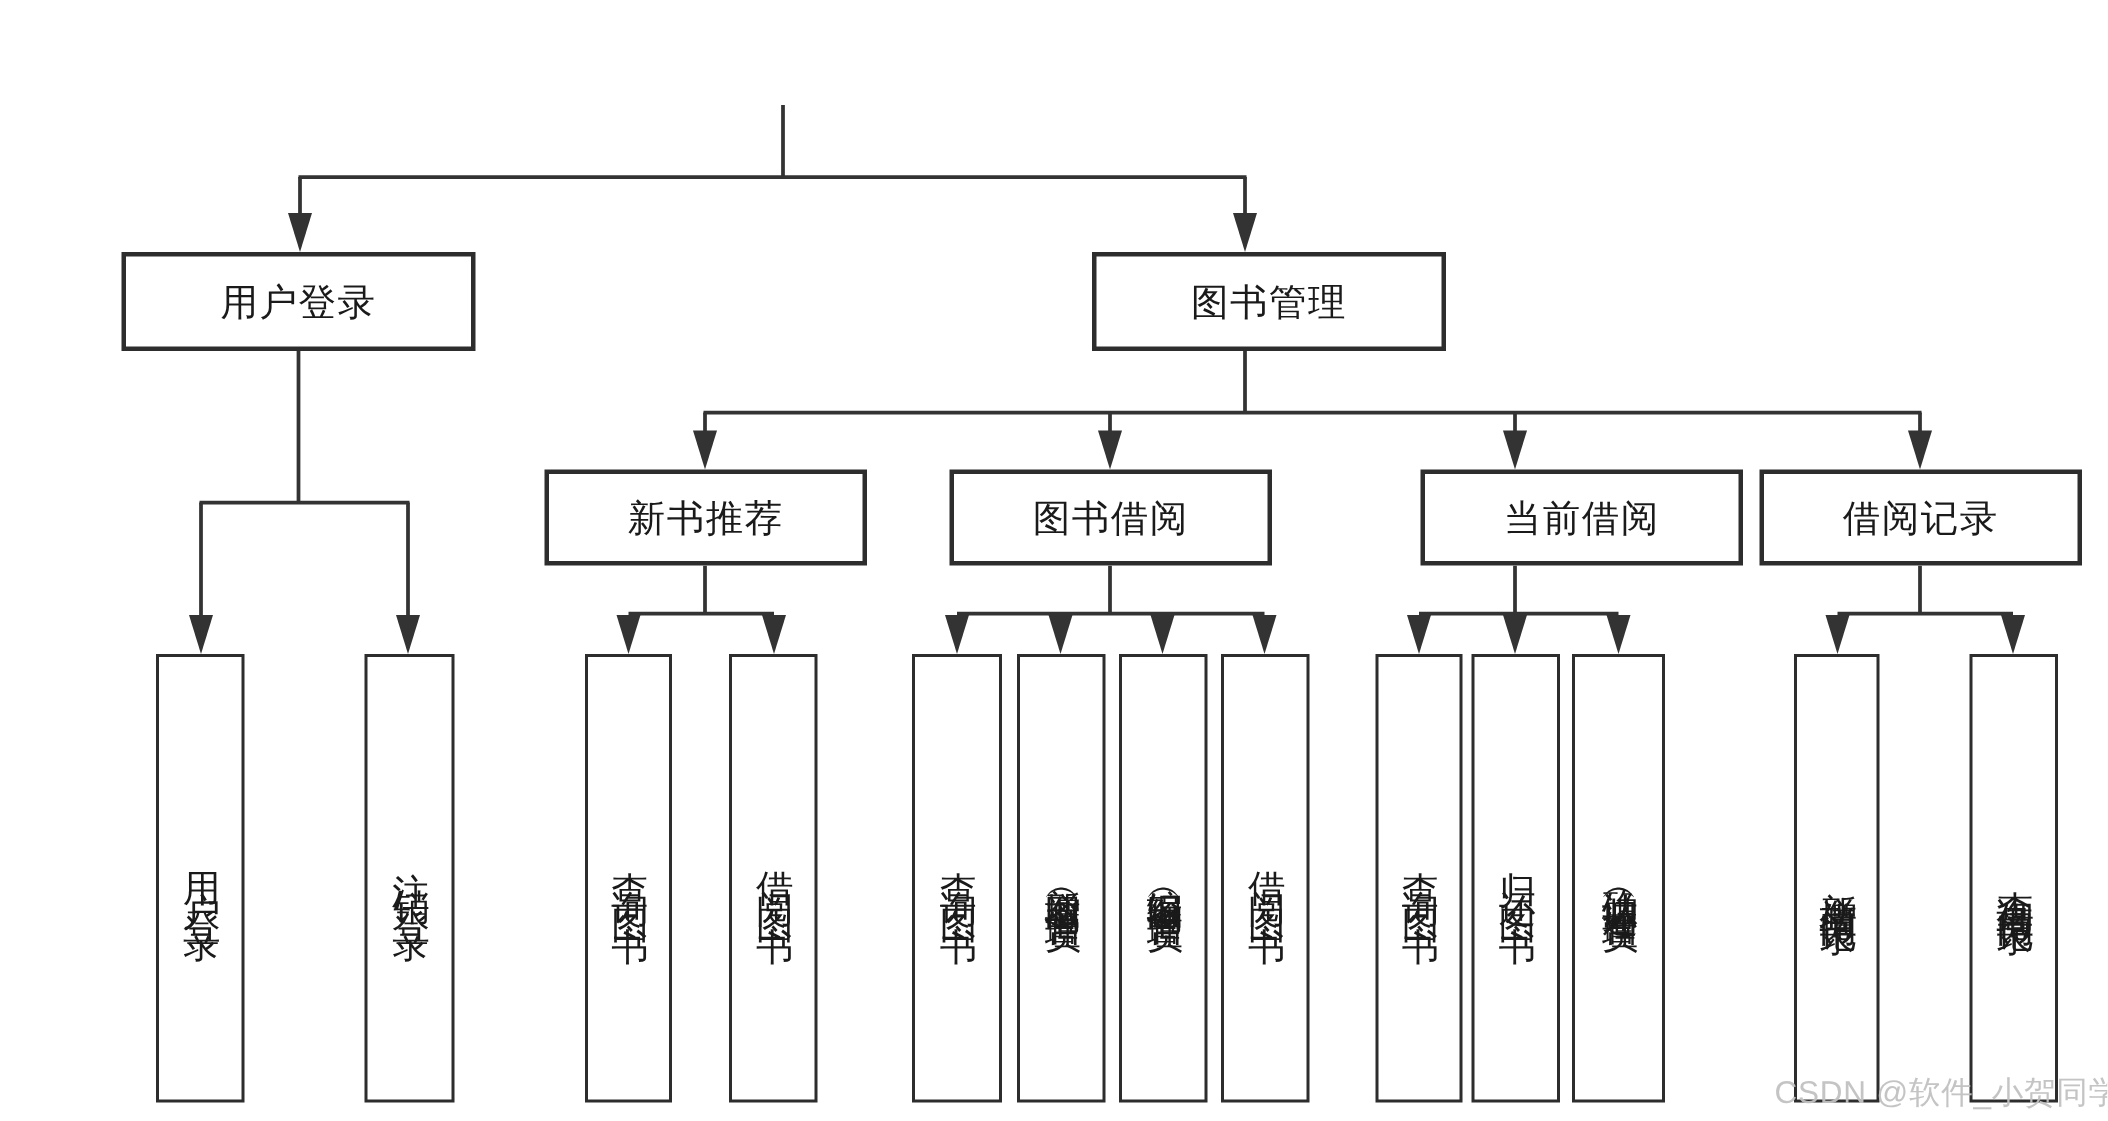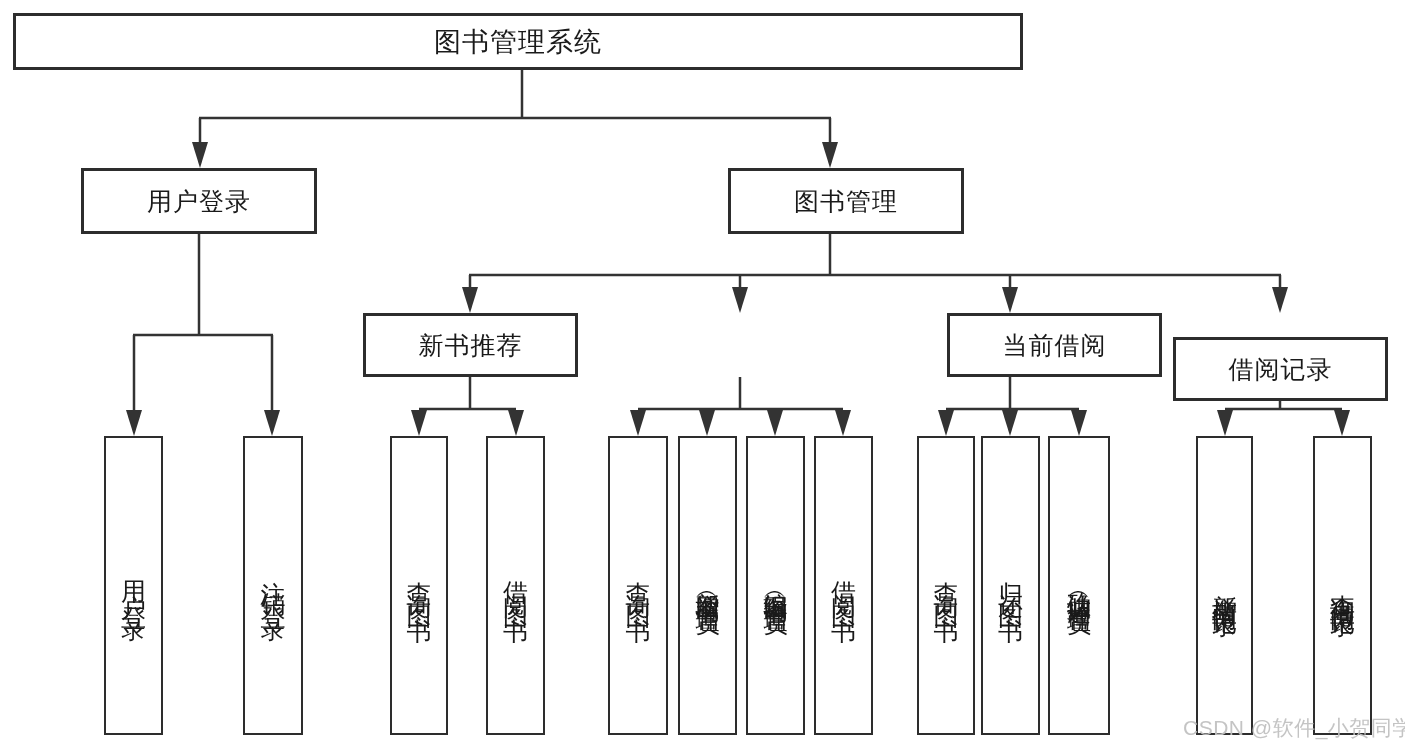--- a/index.html
+++ b/index.html
@@ -100,38 +100,38 @@
       <path d="M767 410 L783 410 L775 436 Z"></path>
       <path d="M835 410 L851 410 L843 436 Z"></path>
       <path d="M938 410 L954 410 L946 436 Z"></path>
       <path d="M1002 410 L1018 410 L1010 436 Z"></path>
       <path d="M1071 410 L1087 410 L1079 436 Z"></path>
       <path d="M1217 410 L1233 410 L1225 436 Z"></path>
       <path d="M1334 410 L1350 410 L1342 436 Z"></path>
     </g>
   </svg>
 
-  <div class="node h root" style="left:13px;top:13px;width:1010px;height:57px;">
-    <span>图书管理系统</span>
-  </div>
 
   <div class="node h" style="left:81px;top:168px;width:236px;height:66px;">
     <span>用户登录</span>
   </div>
   <div class="node h" style="left:712px;top:168px;width:236px;height:66px;margin-left:16px;">
     <span>图书管理</span>
   </div>
 
   <div class="node h" style="left:363px;top:313px;width:215px;height:64px;">
     <span>新书推荐</span>
   </div>
+  <div class="node h" style="left:633px;top:313px;width:215px;height:64px;">
+    <span>图书借阅</span>
+  </div>
   <div class="node h" style="left:903px;top:313px;width:215px;height:64px;margin-left:44px;">
     <span>当前借阅</span>
   </div>
-  <div class="node h" style="left:1173px;top:313px;width:215px;height:64px;margin-top:24px;">
+  <div class="node h" style="left:1173px;top:313px;width:215px;height:64px;">
     <span>借阅记录</span>
   </div>
 
   <div class="node leaf short" style="left:104px;width:59px;">
     <span class="vtxt">用户登录</span>
   </div>
   <div class="node leaf short" style="left:243px;width:60px;">
     <span class="vtxt">注销登录</span>
   </div>
 

